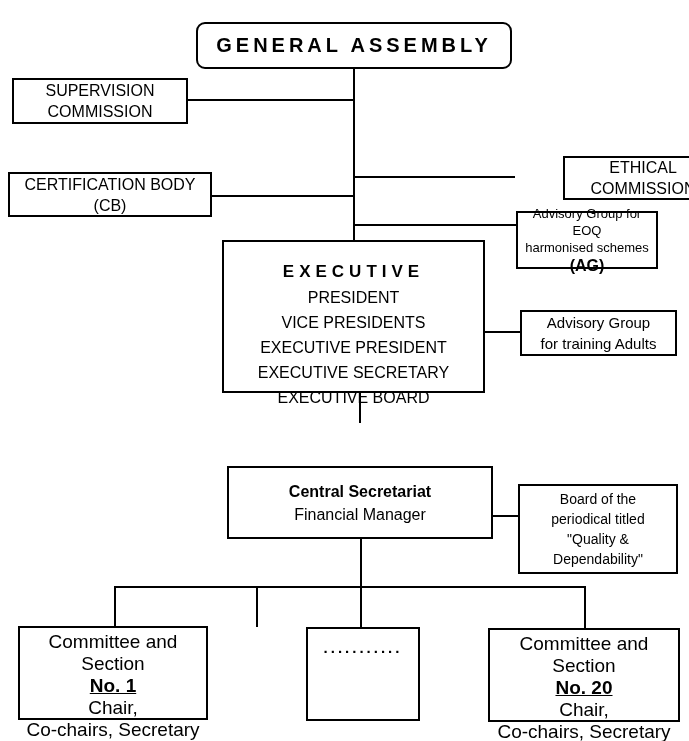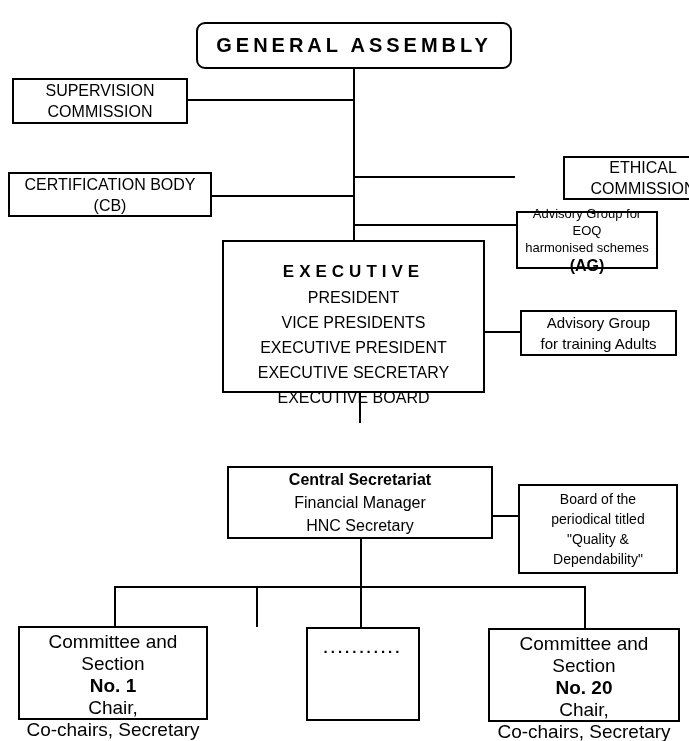--- a/index.html
+++ b/index.html
@@ -34,21 +34,21 @@
   .ethical{left:515px;top:156px;width:160px;height:44px;margin-left:48px;}
   .adv-eoq{left:516px;top:211px;width:142px;height:58px;font-size:13px;line-height:17px;}
   .adv-eoq .big{font-size:16px;font-weight:bold;line-height:20px;}
   .executive{left:222px;top:240px;width:263px;height:153px;font-size:16px;line-height:25px;justify-content:flex-start;padding-top:16px;}
   .executive .title{font-size:17px;font-weight:bold;letter-spacing:5px;line-height:27px;}
   .adv-training{left:520px;top:310px;width:157px;height:46px;font-size:15px;}
   .secretariat{left:227px;top:422px;width:266px;height:73px;line-height:23px;margin-top:44px;}
   .secretariat .title{font-weight:bold;}
   .periodical{left:518px;top:484px;width:160px;height:90px;font-size:14px;line-height:20px;}
   .committee{font-size:19px;line-height:22px;justify-content:flex-start;padding-top:3px;}
-  .committee .bold{font-weight:bold;}
+  .committee .bold{font-weight:bold;text-decoration:underline;}
   .committee1{left:18px;top:626px;width:190px;height:94px;}
   .dotsbox{left:306px;top:627px;width:114px;height:94px;justify-content:flex-start;padding-top:8px;font-weight:bold;letter-spacing:3px;font-size:15px;}
   .committee20{left:488px;top:628px;width:192px;height:94px;}
 </style>
 </head>
 <body>
 
 <div id="canvas">
 
   <div class="ln" style="left:353px;top:69px;width:2px;height:172px;"></div>
@@ -101,21 +101,20 @@
   </div>
 
   <div class="node adv-training">
     <span>Advisory Group</span>
     <span>for training Adults</span>
   </div>
 
   <div class="node secretariat">
     <span class="title">Central Secretariat</span>
     <span>Financial Manager</span>
-    <span>HNC Secretary</span>
   </div>
 
   <div class="node periodical">
     <span>Board of the</span>
     <span>periodical titled</span>
     <span>"Quality &amp;</span>
     <span>Dependability"</span>
   </div>
 
   <div class="node committee committee1">

